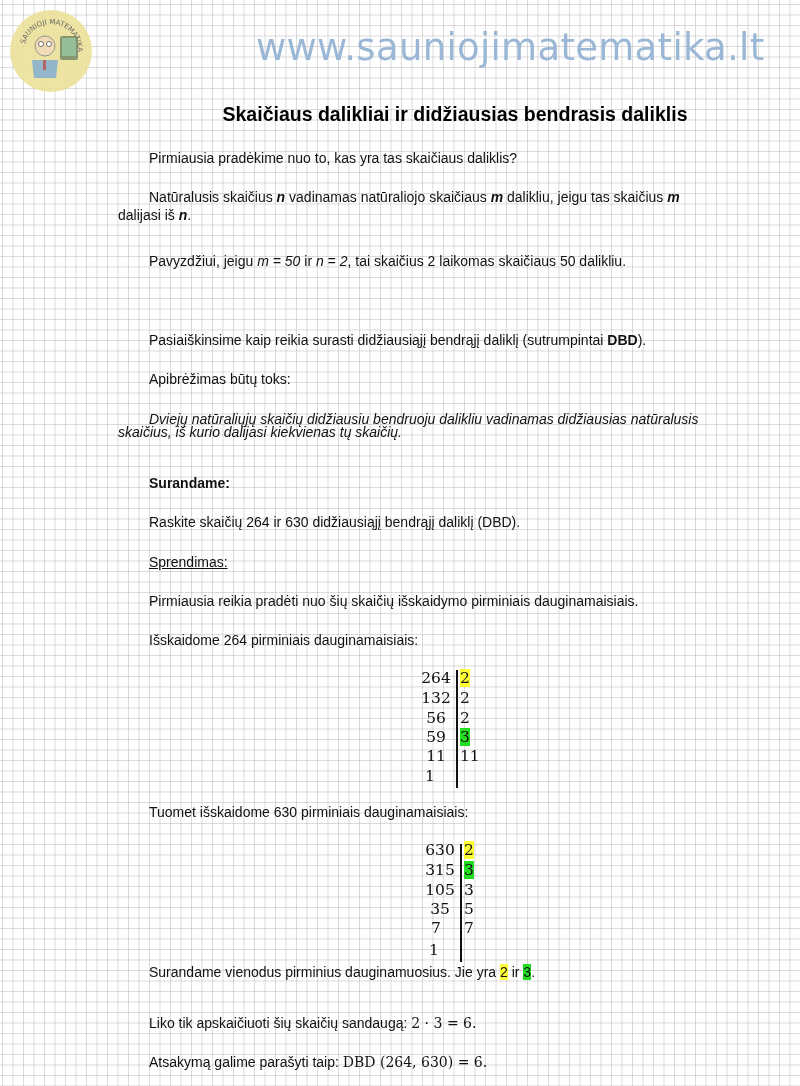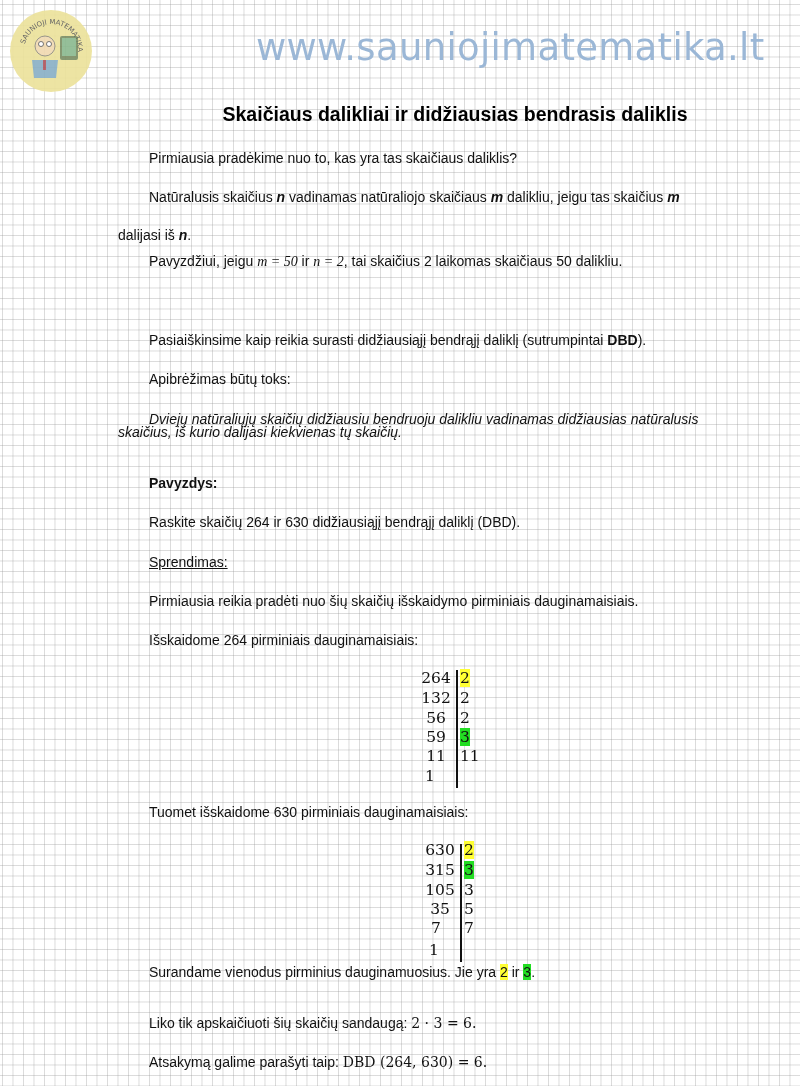--- a/index.html
+++ b/index.html
@@ -23,21 +23,21 @@
     position: absolute; left: 256px; top: 26px;
     font-size: 37px; color: #9bb7d6; letter-spacing: 0.3px;
     font-family: "DejaVu Sans", sans-serif; font-weight: normal;
   }
   .title {
     position: absolute; left: 0; width: 910px; top: 103px; text-align: center;
     font-size: 19.5px; font-weight: bold; color: #000;
   }
   .p { font-size: 14px; left: 149px; }
   .p.cont { left: 118px; }
-  .math { font-family: Liberation Serif, serif; font-style: italic; }
+  .math { font-family: Liberation Sans, sans-serif; font-style: italic; }
   .math-up { font-family: "DejaVu Serif", "Liberation Serif", serif; }
   .hl-y { background: #ffff33; }
   .hl-g { background: #22dd22; }
   .und { text-decoration: underline; }
   .fact { position: absolute; font-family: "DejaVu Serif", "Liberation Serif", serif; font-size: 15.5px; }
   .fact .row { position: absolute; height: 20px; line-height: 20px; }
   .fact .l { text-align: center; width: 32px; left: 0; }
   .fact .r { left: 40px; }
   .fact .bar { position: absolute; left: 36px; width: 2px; background: #111; }
 </style>
@@ -61,38 +61,38 @@
 </div>
 <div class="site-url">www.sauniojimatematika.lt</div>
 
 <div class="title">Skaičiaus dalikliai ir didžiausias bendrasis daliklis</div>
 
 <div class="abs p" style="top:150px"><span>Pirmiausia pradėkime nuo to, kas yra tas skaičiaus daliklis?</span></div>
 
 <div class="abs p" style="top:189px">
   <span>Natūralusis skaičius </span><b><i>n</i></b><span> vadinamas natūraliojo skaičiaus </span><b><i>m</i></b><span> dalikliu, jeigu tas skaičius </span><b><i>m</i></b>
 </div>
-<div class="abs p cont" style="top:227px">
+<div class="abs p cont" style="top:207px">
   <span>dalijasi iš </span><b><i>n</i></b><span>.</span>
 </div>
 
 <div class="abs p" style="top:253px">
   <span>Pavyzdžiui, jeigu </span><span class="math">m = 50</span><span> ir </span><span class="math">n = 2</span><span>, tai skaičius 2 laikomas skaičiaus 50 dalikliu.</span>
 </div>
 
 <div class="abs p" style="top:332px">
   <span>Pasiaiškinsime kaip reikia surasti didžiausiąjį bendrąjį daliklį (sutrumpintai </span><b>DBD</b><span>).</span>
 </div>
 
 <div class="abs p" style="top:371px"><span>Apibrėžimas būtų toks:</span></div>
 
 <div class="abs p" style="top:411px"><i>Dviejų natūraliųjų skaičių didžiausiu bendruoju dalikliu vadinamas didžiausias natūralusis</i></div>
 <div class="abs p cont" style="top:424px"><i>skaičius, iš kurio dalijasi kiekvienas tų skaičių.</i></div>
 
-<div class="abs p" style="top:475px"><b>Pavyzdys:</b></div>
+<div class="abs p" style="top:475px"><b>Surandame:</b></div>
 
 <div class="abs p" style="top:514px"><span>Raskite skaičių 264 ir 630 didžiausiąjį bendrąjį daliklį (DBD).</span></div>
 
 <div class="abs p" style="top:554px"><span class="und">Sprendimas:</span></div>
 
 <div class="abs p" style="top:593px"><span>Pirmiausia reikia pradėti nuo šių skaičių išskaidymo pirminiais dauginamaisiais.</span></div>
 
 <div class="abs p" style="top:632px"><span>Išskaidome 264 pirminiais dauginamaisiais:</span></div>
 
 <div class="fact" style="left:420px; top:668px;">

